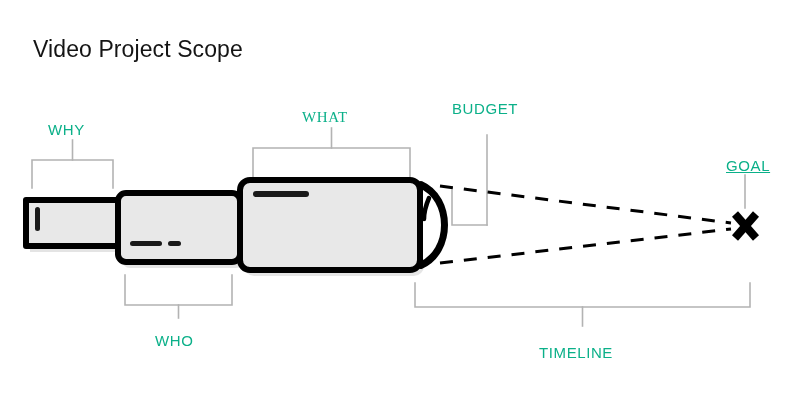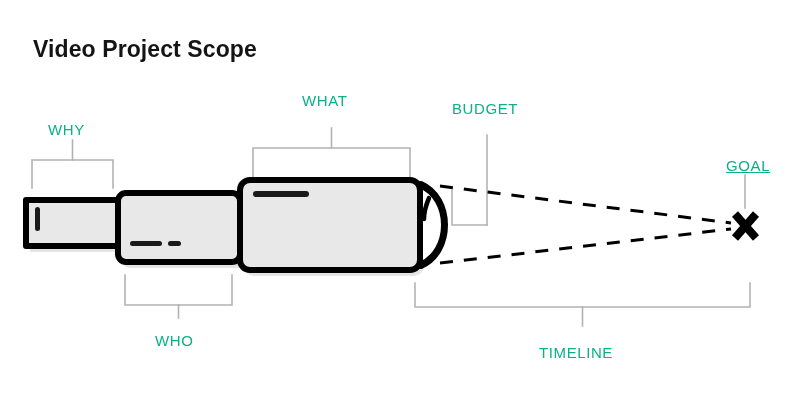--- a/index.html
+++ b/index.html
@@ -20,40 +20,40 @@
     left: 0;
     top: 0;
     width: 800px;
     height: 400px;
   }
   #page-title {
     position: absolute;
     left: 33px;
     top: 36px;
     font-size: 23px;
-    font-weight: bold;
+    font-weight: normal;
     color: #141414;
     letter-spacing: 0.1px;
     white-space: nowrap;
   }
   .diagram-svg {
     position: absolute;
     left: 0;
     top: 0;
   }
   .anno-label {
     position: absolute;
     font-size: 15px;
     font-weight: normal;
     color: #0bb089;
     letter-spacing: 0.6px;
     white-space: nowrap;
   }
   #label-why   { left: 48px;  top: 121px; }
-  #label-what  { left: 302px; top: 92px; }
+  #label-what  { left: 302px; top: 109px; font-family: Liberation Serif, serif; }
   #label-budget{ left: 452px; top: 100px; }
   #label-goal  { left: 726px; top: 157px; text-decoration: underline; }
   #label-who   { left: 155px; top: 332px; }
   #label-timeline { left: 539px; top: 344px; }
 </style>
 </head>
 <body>
 
 <div id="canvas-root">
 

